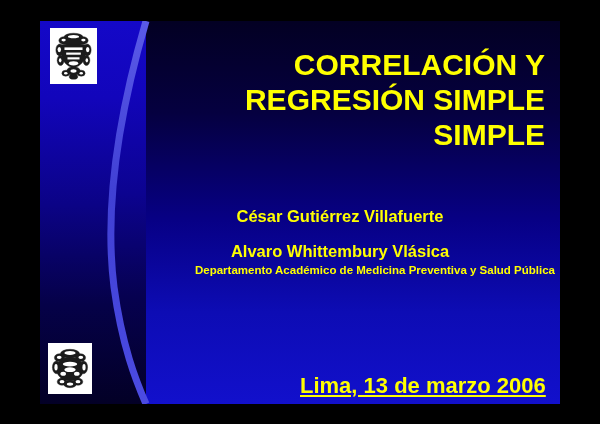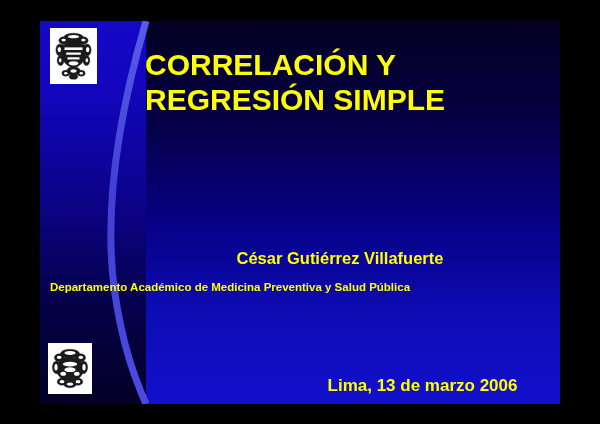--- a/index.html
+++ b/index.html
@@ -77,21 +77,21 @@
     top: 0;
     width: 520px;
     height: 383px;
   }
 
   #title-block {
     position: absolute;
     left: 105px;
     top: 26px;
     width: 400px;
-    text-align: left;
+    text-align: right;
   }
   .title-line {
     color: #ffff00;
     font-weight: bold;
     font-size: 30px;
     line-height: 35px;
     letter-spacing: 0px;
     white-space: nowrap;
   }
 
@@ -101,51 +101,51 @@
     top: 178px;
     width: 420px;
     text-align: center;
   }
   .author-line {
     color: #ffff00;
     font-weight: bold;
     font-size: 16.5px;
     line-height: 35px;
     white-space: nowrap;
-    margin-top: 42px;
   }
 
   #affiliation-block {
     position: absolute;
     left: 10px;
-    top: 254px;
+    top: 237px;
     width: 505px;
-    text-align: left;
+    text-align: right;
   }
   .affil-line {
     color: #ffff00;
     font-weight: bold;
     font-size: 11.5px;
     line-height: 24px;
     white-space: nowrap;
   }
 
   #date-block {
     position: absolute;
     left: 260px;
     top: 354px;
     width: 245px;
     text-align: center;
   }
   .date-line {
     color: #ffff00;
     font-weight: bold;
-    font-size: 17px;
+    font-size: 22px;
     line-height: 22px;
     white-space: nowrap;
+    text-decoration: underline;
   }
 </style>
 </head>
 <body>
 
 <div id="slide-frame">
 
   <div id="slide-canvas">
 
     <div id="left-band"></div>
@@ -235,24 +235,26 @@
           <ellipse cx="50" cy="94" rx="8" ry="4"></ellipse>
         </g>
       </svg>
     </div>
 
     <div id="content">
 
       <div id="title-block">
         <div class="title-line">CORRELACIÓN Y</div>
         <div class="title-line">REGRESIÓN SIMPLE</div>
+        <div class="title-line">SIMPLE</div>
       </div>
 
       <div id="author-block">
         <div class="author-line">César Gutiérrez Villafuerte</div>
+        <div class="author-line">Alvaro Whittembury Vlásica</div>
       </div>
 
       <div id="affiliation-block">
         <div class="affil-line">Departamento Académico de Medicina Preventiva y Salud Pública</div>
       </div>
 
       <div id="date-block">
         <div class="date-line">Lima, 13 de marzo 2006</div>
       </div>
 

